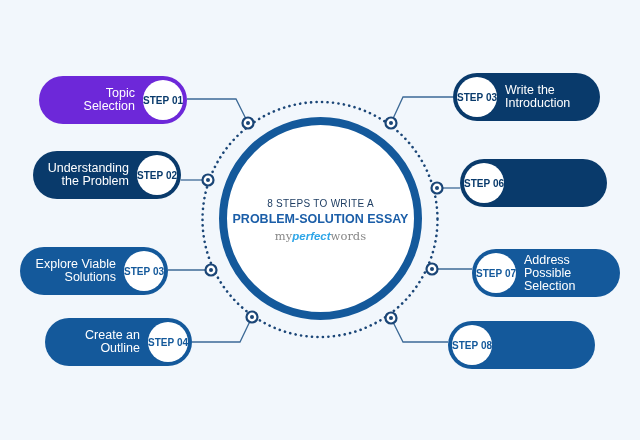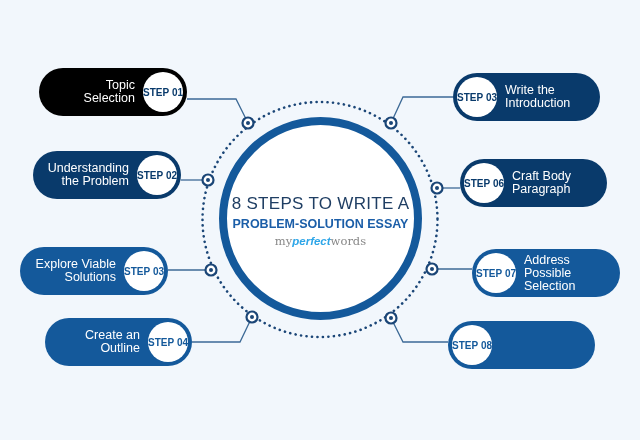--- a/index.html
+++ b/index.html
@@ -14,21 +14,21 @@
   .pill.left .label { text-align:right; margin-right:8px; }
   .pill.right .label { text-align:left; margin-left:8px; }
   .badge { width:40px; height:40px; border-radius:50%; background:#fff; flex:0 0 40px;
            display:flex; align-items:center; justify-content:space-between;
            font-weight:bold; font-size:10px; line-height:11px; }
   .pill.left .badge { margin-right:4px; }
   .pill.right .badge { margin-left:4px; }
   .center { position:absolute; left:219px; top:117px; width:203px; height:203px; border-radius:50%;
             background:#fff; box-sizing:border-box; border:8px solid #14599b;
             display:flex; flex-direction:column; align-items:center; justify-content:center; }
-  .title1 { font-size:17px; color:#1f3e63; letter-spacing:0.3px; margin-top:4px; }
+  .title1 { font-size:10px; color:#1f3e63; letter-spacing:0.3px; margin-top:4px; }
   .title2 { font-size:12.5px; font-weight:bold; color:#1b5ea8; margin-top:3px; }
   .logo { font-size:11.5px; color:#888; margin-top:3px; font-family:"DejaVu Serif", serif; }
   .logo .mid { color:#2ea6e8; font-style:italic; font-weight:bold; font-family:"Liberation Sans", sans-serif; }
 </style>
 </head>
 <body>
 
 <svg class="lines" width="640" height="440">
   <circle cx="320" cy="219.5" r="117.5" fill="none" stroke="#1b4677" stroke-width="2.6" stroke-dasharray="0.1 5.4" stroke-linecap="round"></circle>
   <g fill="none" stroke="#3d6a96" stroke-width="1.3">
@@ -62,21 +62,21 @@
       <circle cx="391" cy="318" r="2"></circle>
   </g>
 </svg>
 
 <div class="center">
   <div class="title1">8 STEPS TO WRITE A</div>
   <div class="title2">PROBLEM-SOLUTION ESSAY</div>
   <div class="logo"><span>my</span><span class="mid">perfect</span><span>words</span></div>
 </div>
 
-<div class="pill left" style="left:39px;top:68px;width:148px;background:#000000;color:#fff;">
+<div class="pill left" style="left:39px;top:76px;width:148px;background:#6d28d9;color:#fff;">
   <div class="label">
       <div>Topic</div>
       <div>Selection</div>
     </div>
   <div class="badge" style="color:#093a6b">
       <span>STEP</span>
       <span>01</span>
     </div>
 </div>
 <div class="pill left" style="left:33px;top:151px;width:148px;background:#093a6b;">
@@ -118,24 +118,20 @@
   <div class="label">
       <div>Write the</div>
       <div>Introduction</div>
     </div>
 </div>
 <div class="pill right" style="left:460px;top:159px;width:147px;background:#093a6b;">
   <div class="badge" style="color:#093a6b">
       <span>STEP</span>
       <span>06</span>
     </div>
-  <div class="label">
-      <div>Craft Body</div>
-      <div>Paragraph</div>
-    </div>
 </div>
 <div class="pill right" style="left:472px;top:249px;width:148px;background:#14599b;">
   <div class="badge" style="color:#14599b">
       <span>STEP</span>
       <span>07</span>
     </div>
   <div class="label">
       <div>Address</div>
       <div>Possible</div>
       <div>Selection</div>

